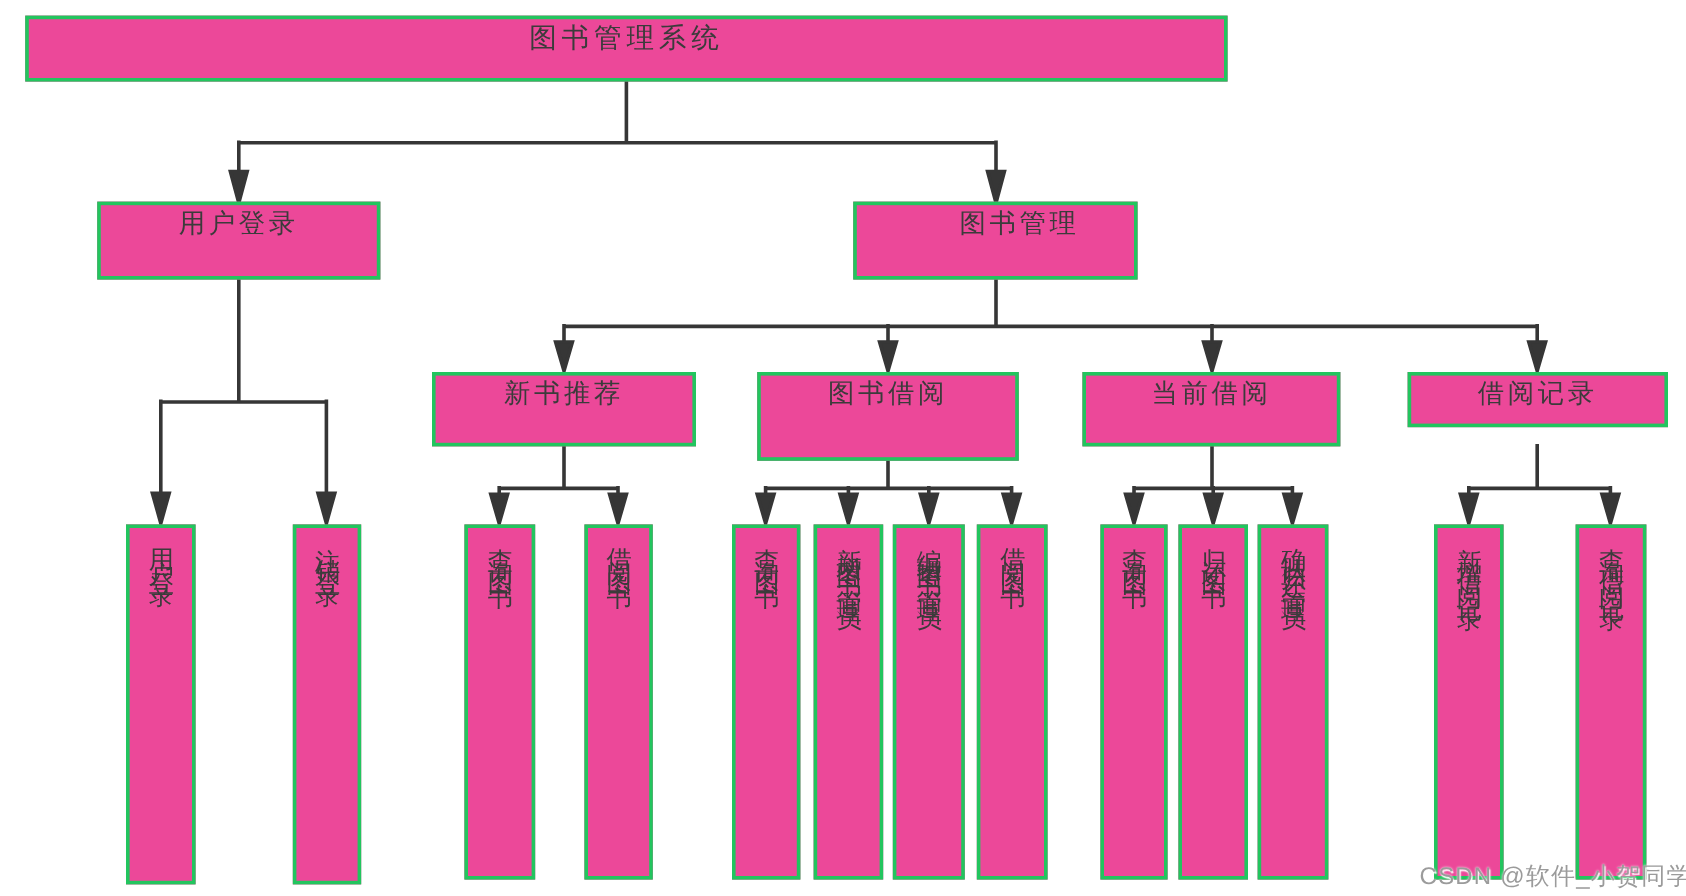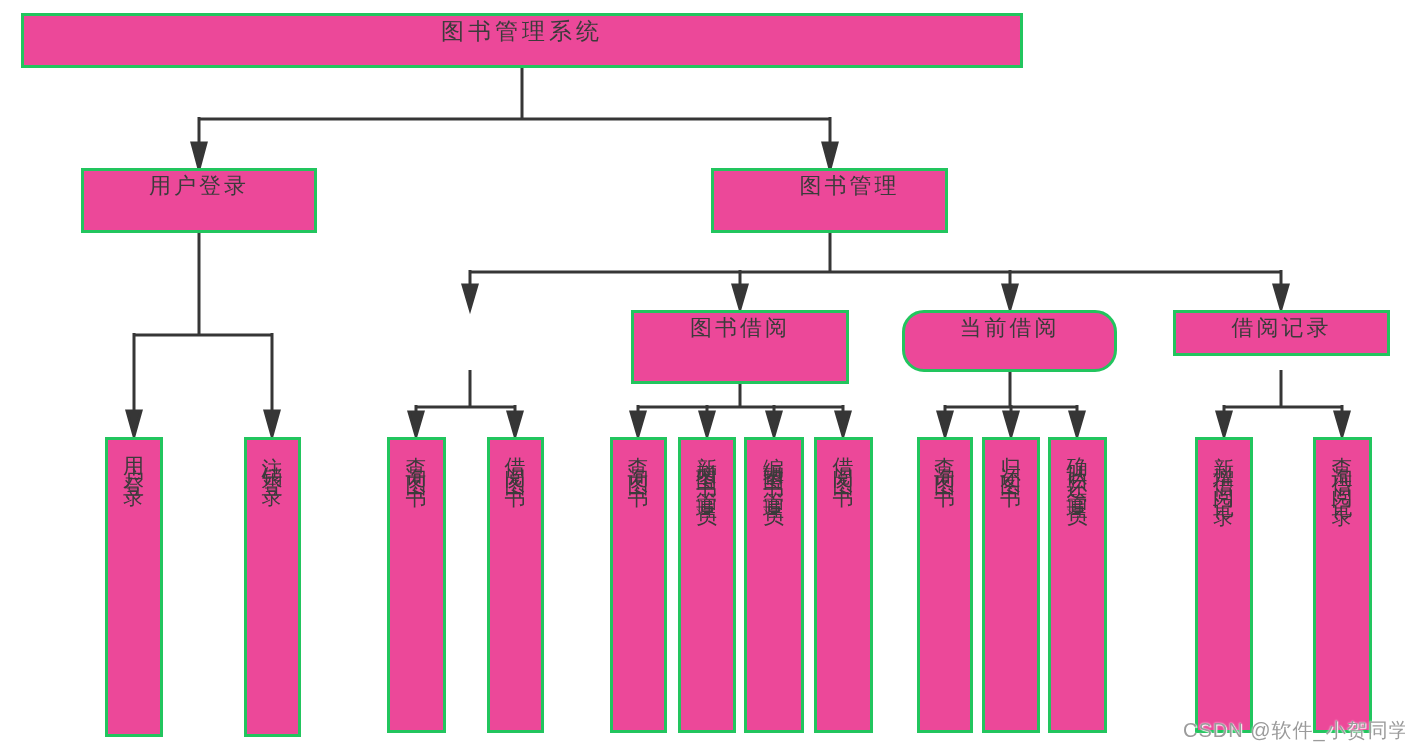--- a/index.html
+++ b/index.html
@@ -125,24 +125,27 @@
     <span class="hlabel">图书管理系统</span>
   </div>
 
   <div class="box" style="left:81px; top:168px; width:236px; height:65px;">
     <span class="hlabel">用户登录</span>
   </div>
   <div class="box" style="left:711px; top:168px; width:237px; height:65px;padding-left:40px;">
     <span class="hlabel">图书管理</span>
   </div>
 
+  <div class="box" style="left:360px; top:310px; width:220px; height:62px;">
+    <span class="hlabel">新书推荐</span>
+  </div>
   <div class="box" style="left:631px; top:310px; width:218px; height:74px;">
     <span class="hlabel">图书借阅</span>
   </div>
-  <div class="box" style="left:902px; top:310px; width:215px; height:62px;border-radius:22px;">
+  <div class="box" style="left:902px; top:310px; width:215px; height:62px;">
     <span class="hlabel">当前借阅</span>
   </div>
   <div class="box" style="left:1173px; top:310px; width:217px; height:46px;">
     <span class="hlabel">借阅记录</span>
   </div>
 
   <div class="box leaf" style="left:105px; top:437px; width:58px; height:300px;">
     <span class="vlabel">用户登录</span>
   </div>
   <div class="box leaf" style="left:244px; top:437px; width:57px; height:300px;">

